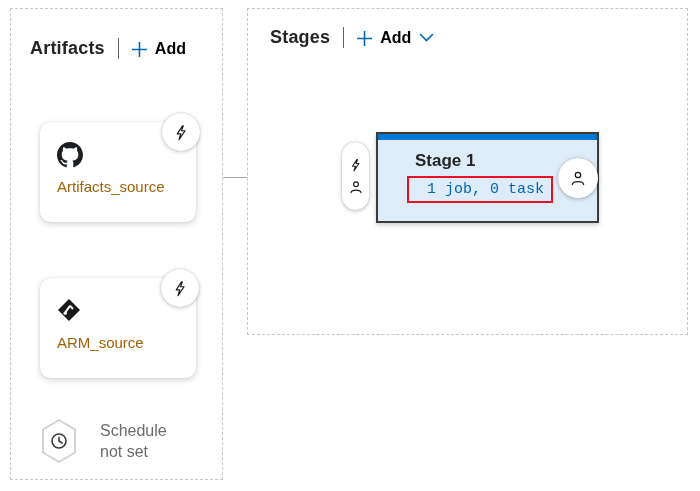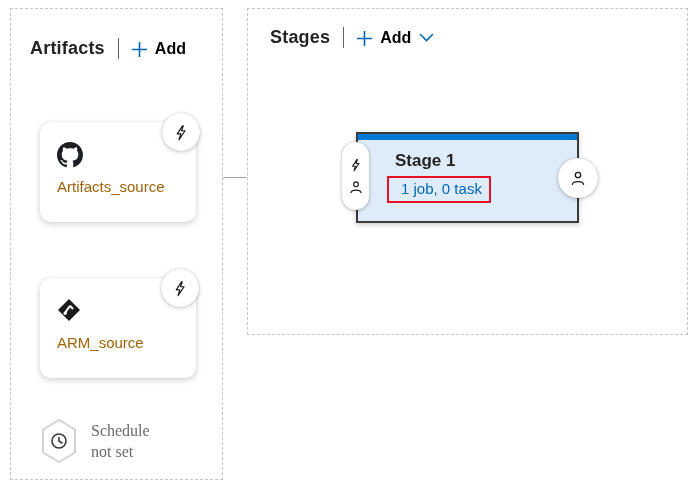--- a/index.html
+++ b/index.html
@@ -95,66 +95,66 @@
   }
   .badge-1 { left: 162px; top: 113px; }
   .badge-2 { left: 161px; top: 269px; }
 
   .schedule-row {
     position: absolute;
     left: 40px;
     top: 418px;
     display: flex;
     align-items: center;
-    gap: 13px;
-    font-family: Liberation Serif, serif;
+    gap: 22px;
   }
   .schedule-hex { cursor: pointer; display: block; }
   .schedule-text {
     font-size: 16px;
     line-height: 21px;
     color: #6b6b6b;
   }
 
   .connector {
     position: absolute;
     left: 196px;
     top: 177px;
     width: 148px;
     height: 1px;
     background: #a8a8a8;
     z-index: 0;
   }
 
   .stage-card {
     position: absolute;
-    left: 356px;
+    left: 376px;
     top: 132px;
     width: 223px;
     height: 91px;
     background: #deecf9;
     border: 2px solid #3b3a39;
     box-shadow: 0 2px 5px rgba(0,0,0,0.2);
     z-index: 1;
     cursor: pointer;
   }
   .stage-topbar { height: 6px; background: #0078d4; width: 100%; }
   .stage-body { padding: 11px 0 0 37px; }
   .stage-title {
     font-size: 17px;
     font-weight: 700;
     color: #242424;
     margin-bottom: 5px;
   }
   .jobs-highlight {
     display: inline-block;
     border: 2px solid #e81123;
-    padding: 2px 7px 3px 12px;
+    padding: 2px 7px 3px 18px;
     margin-left: -8px;
     background: transparent;
+    font-family: Liberation Mono, monospace;
   }
   .jobs-link {
     font-size: 15px;
     color: #0067b8;
     text-decoration: none;
     cursor: pointer;
   }
 
   .pre-deploy-pill {
     position: absolute;

